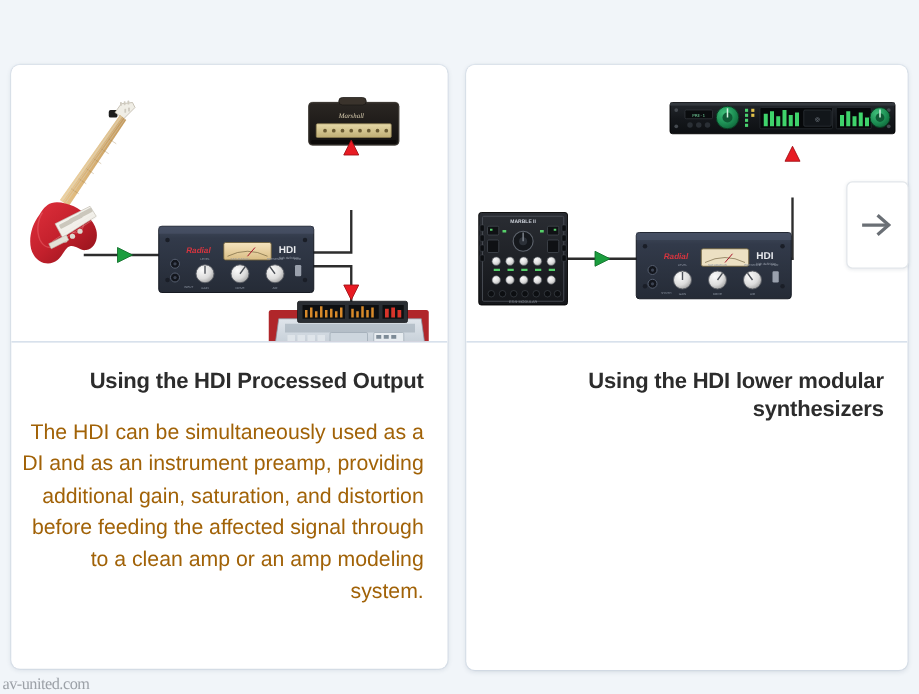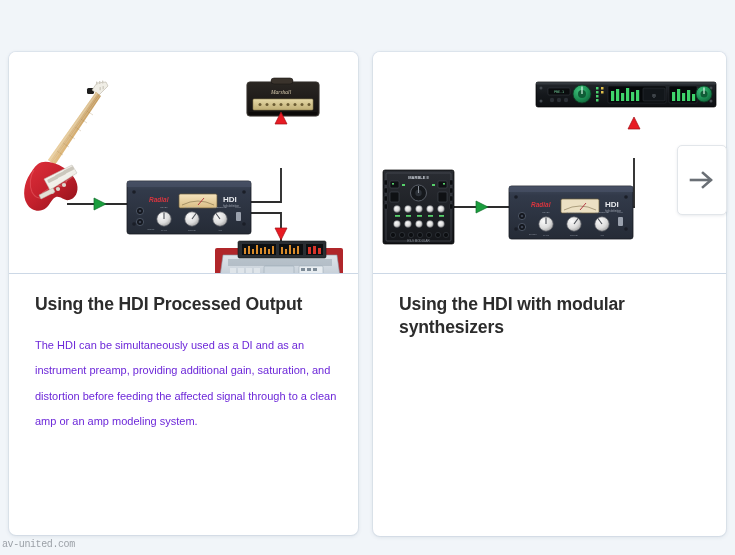--- a/index.html
+++ b/index.html
@@ -22,49 +22,49 @@
   }
   #card-1{left:9px;top:52px;width:349px;height:483px;}
   #card-2{left:373px;top:52px;width:353px;height:484px;}
 
   .card-media{
     position:absolute;left:0;top:0;right:0;height:221px;
     background:#ffffff;
     border-bottom:1.6px solid #ccd8e6;
     overflow:hidden;
   }
-  .card-body{position:absolute;left:0;right:0;top:221px;bottom:0;padding:20px 19px 0 26px;box-sizing:border-box;}
+  .card-body{position:absolute;left:0;right:0;top:221px;bottom:0;padding:20px 19px 0 6px;box-sizing:border-box;text-align:right;}
   .card-title{
     margin:0 0 17px 0;
     font-size:17.6px;line-height:22.5px;
     font-weight:bold;color:#2c2c2c;
     letter-spacing:-.15px;
     font-family:"Liberation Sans","DejaVu Sans",sans-serif;
   }
   .card-text{
     margin:0;
-    font-size:11px;line-height:25.5px;
-    color:#6d28d9;
+    font-size:17px;line-height:25.5px;
+    color:#a16207;
     font-family:"Liberation Sans","DejaVu Sans",sans-serif;
   }
 
   
   #next-button{
     position:absolute;left:677px;top:145px;width:50px;height:70px;
     background:#fff;border:1px solid #e2e6ea;border-radius:5px;
     box-shadow:0 1px 3px rgba(40,60,90,.10);
     display:flex;align-items:center;justify-content:center;
     cursor:pointer;z-index:30;box-sizing:border-box;
   }
 
   
   #watermark{
     position:absolute;left:2px;top:539px;
-    font-size:10px;color:#8d9299;
-    font-family:Liberation Mono, monospace;
+    font-size:13px;color:#8d9299;
+    font-family:Liberation Serif, serif;
     letter-spacing:-.4px;opacity:.85;
   }
 
   svg{display:block;}
 </style>
 </head>
 <body>
 
 <div class="stage">
 
@@ -524,21 +524,21 @@
               <text x="201" y="184">DRIVE</text>
               <text x="229" y="184">AIR</text>
             <text x="160" y="183">SYNTH</text>
               <text x="247" y="161">PWR</text>
           </g>
         </g>
       </svg>
     </div>
 
     <div class="card-body">
-      <h2 class="card-title">Using the HDI with modular synthesizers</h2>
+      <h2 class="card-title">Using the HDI lower modular synthesizers</h2>
     </div>
   </div>
 
   <div id="next-button" role="button" tabindex="0" aria-label="Next">
     <svg width="26" height="20" viewBox="0 0 26 20">
       <line x1="2" y1="10" x2="21" y2="10" stroke="#6a6f75" stroke-width="2.6" stroke-linecap="square"></line>
       <polyline points="14,3 22,10 14,17" fill="none" stroke="#6a6f75" stroke-width="2.6" stroke-linecap="square" stroke-linejoin="miter"></polyline>
     </svg>
   </div>
 

